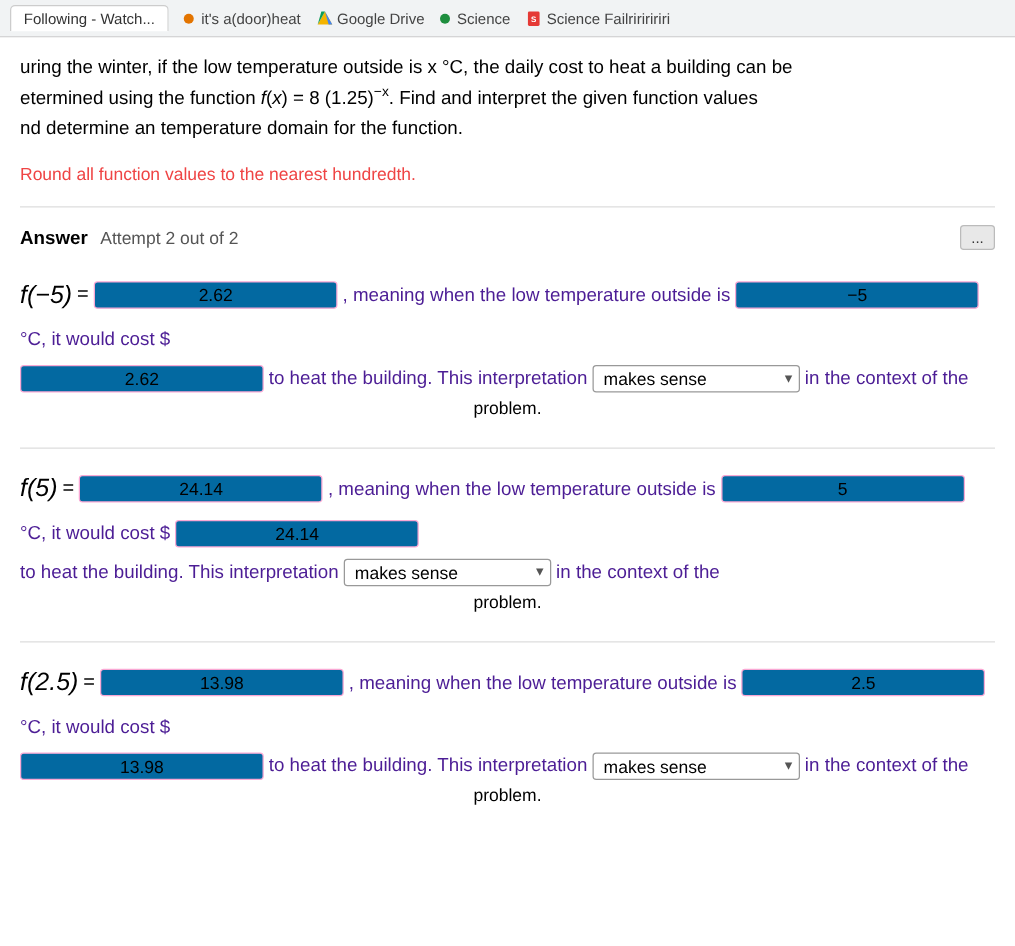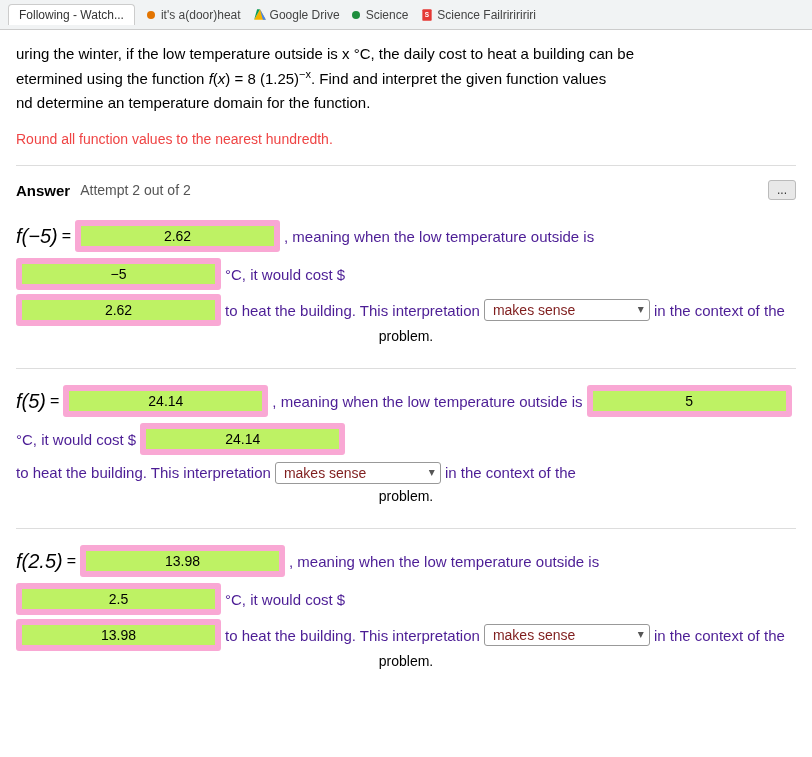--- a/index.html
+++ b/index.html
@@ -129,37 +129,37 @@
     .func-label {
       font-style: italic;
       font-size: 20px;
       font-weight: 500;
     }
     .equals {
       font-size: 16px;
     }
 
     .input-box {
-      border: 6px solid #f9a8d4;
+      border: 1px solid #f9a8d4;
       border-radius: 3px;
       padding: 2px 6px;
       font-size: 14px;
       min-width: 50px;
       text-align: center;
-      background: #bef264;
+      background: #0369a1;
       color: #000;
     }
 
     .select-box {
       border: 1px solid #999;
       border-radius: 3px;
       padding: 2px 22px 2px 8px;
       font-size: 14px;
       background: #fff;
-      color: #7f1d1d;
+      color: #000000;
       appearance: none;
       -webkit-appearance: none;
       position: relative;
       cursor: pointer;
       min-width: 130px;
     }
     .select-wrapper {
       position: relative;
       display: inline-flex;
       align-items: center;

